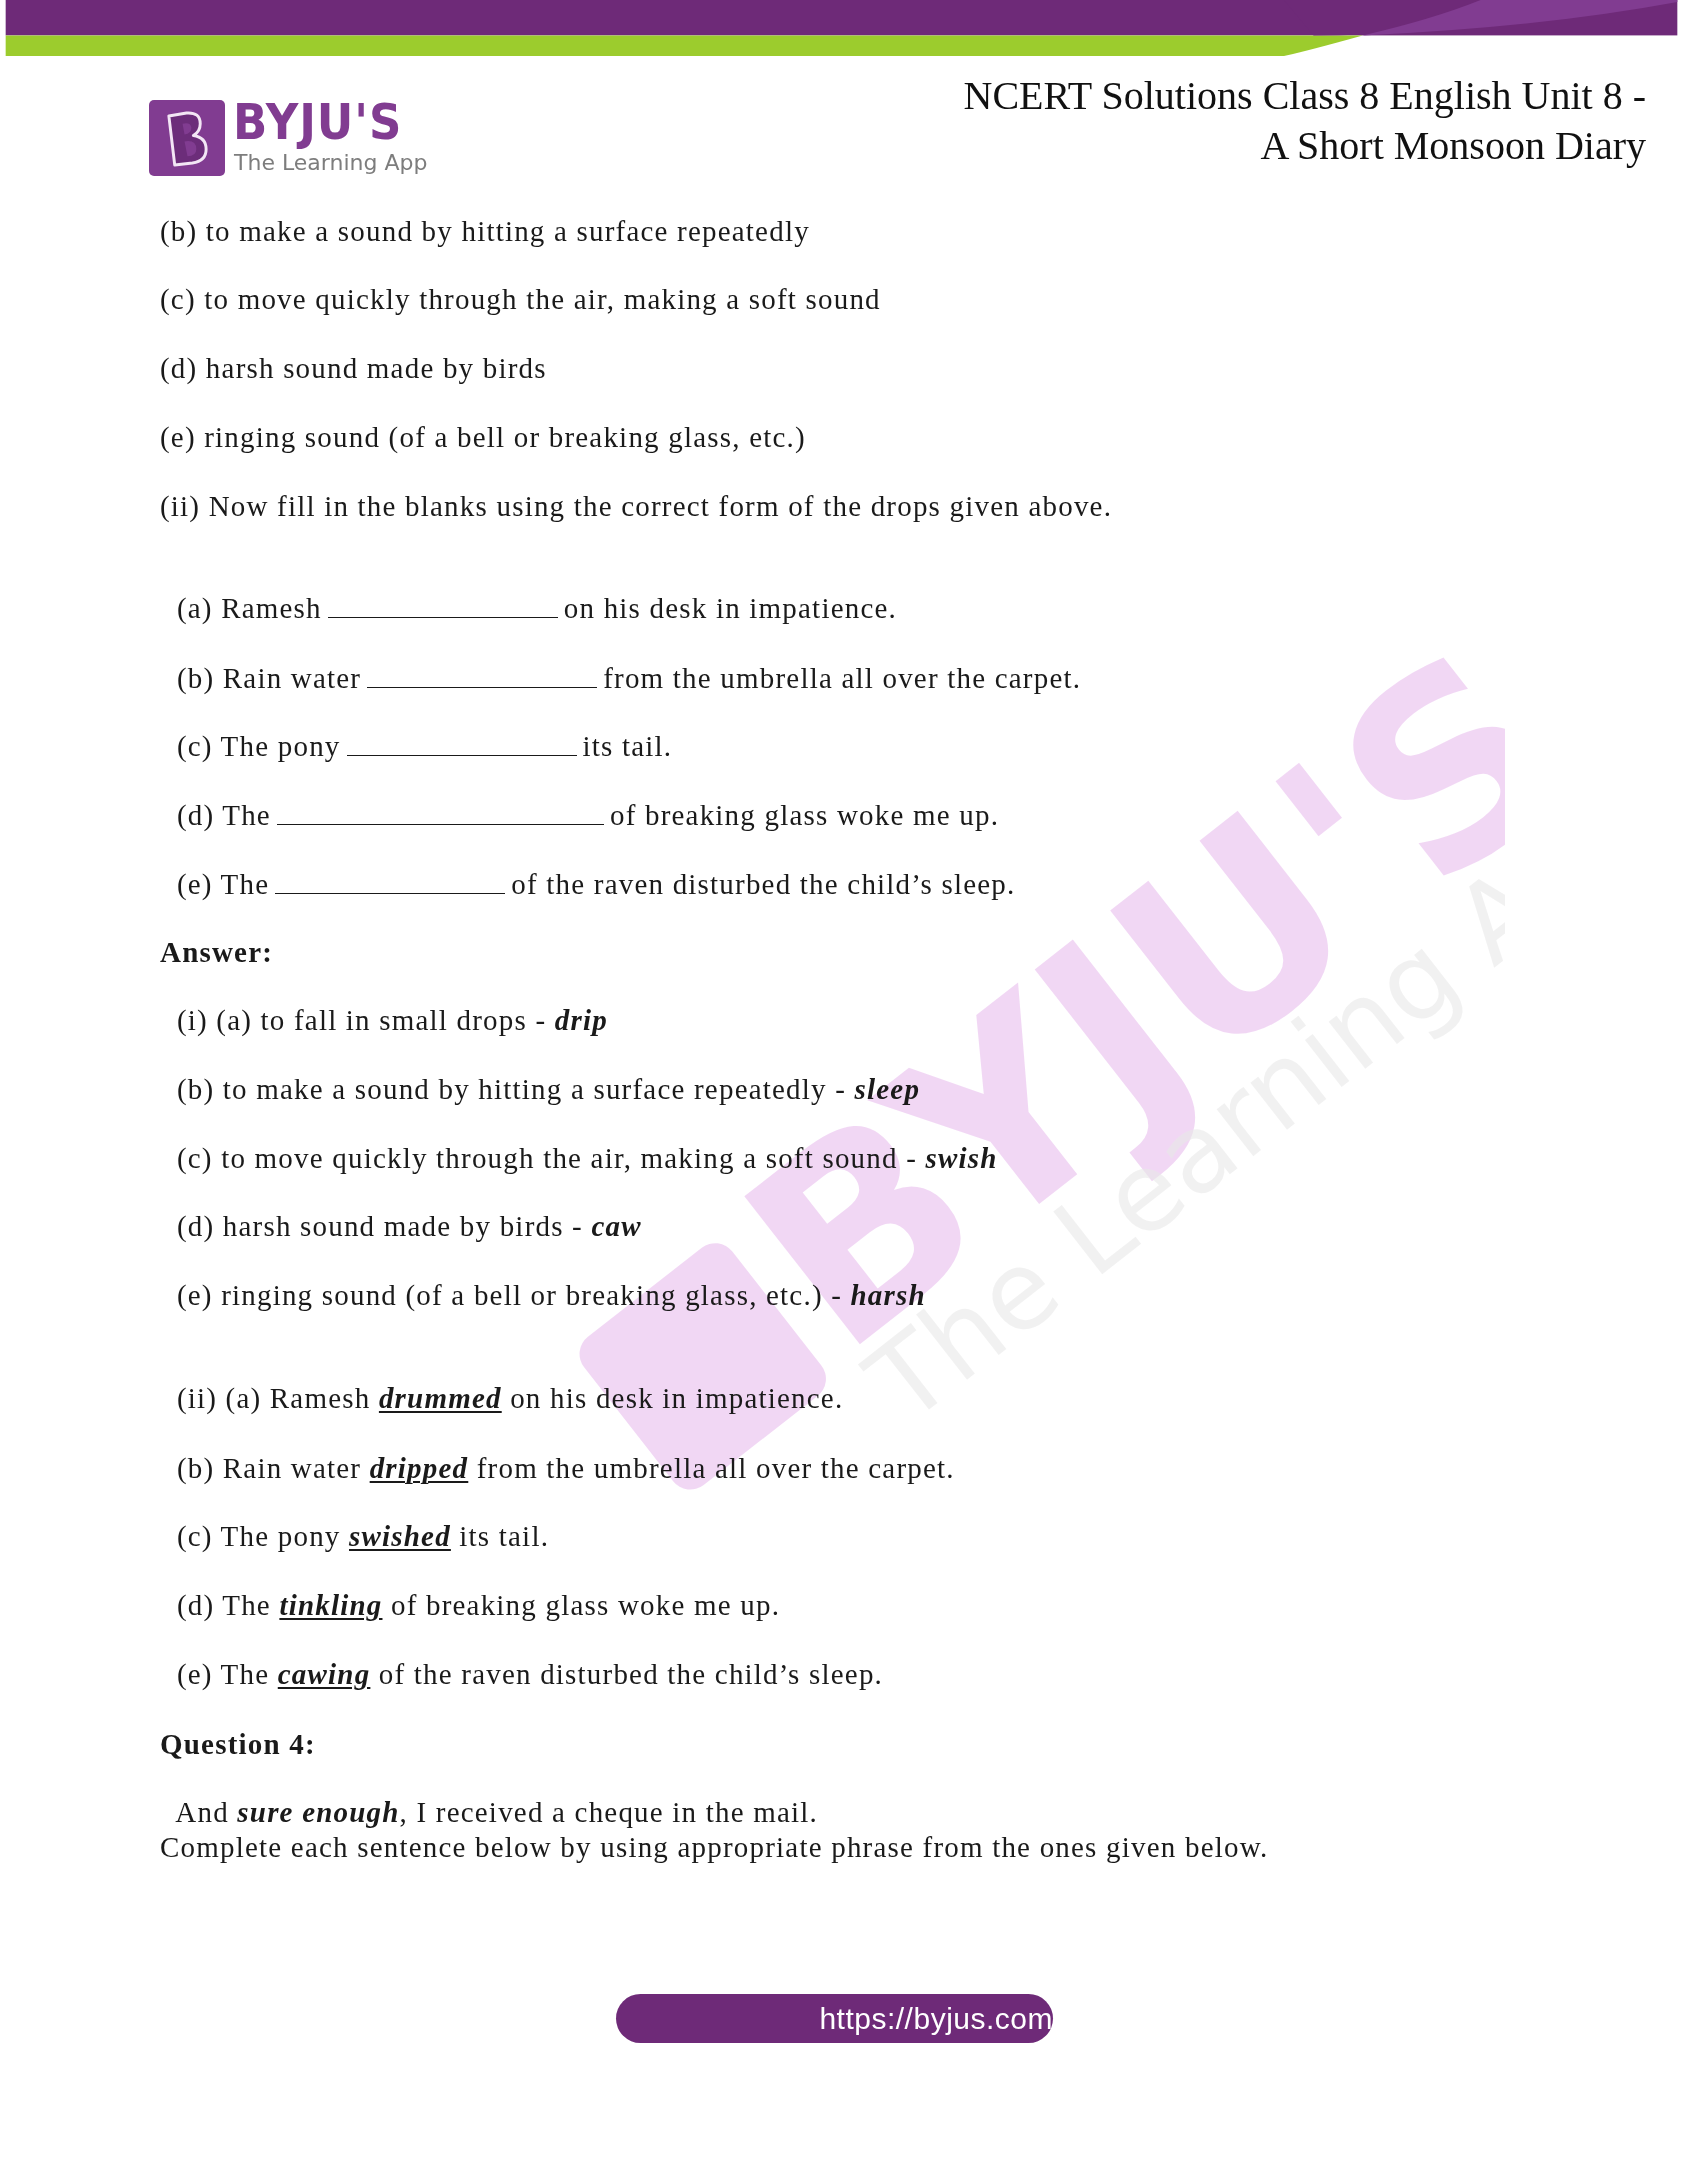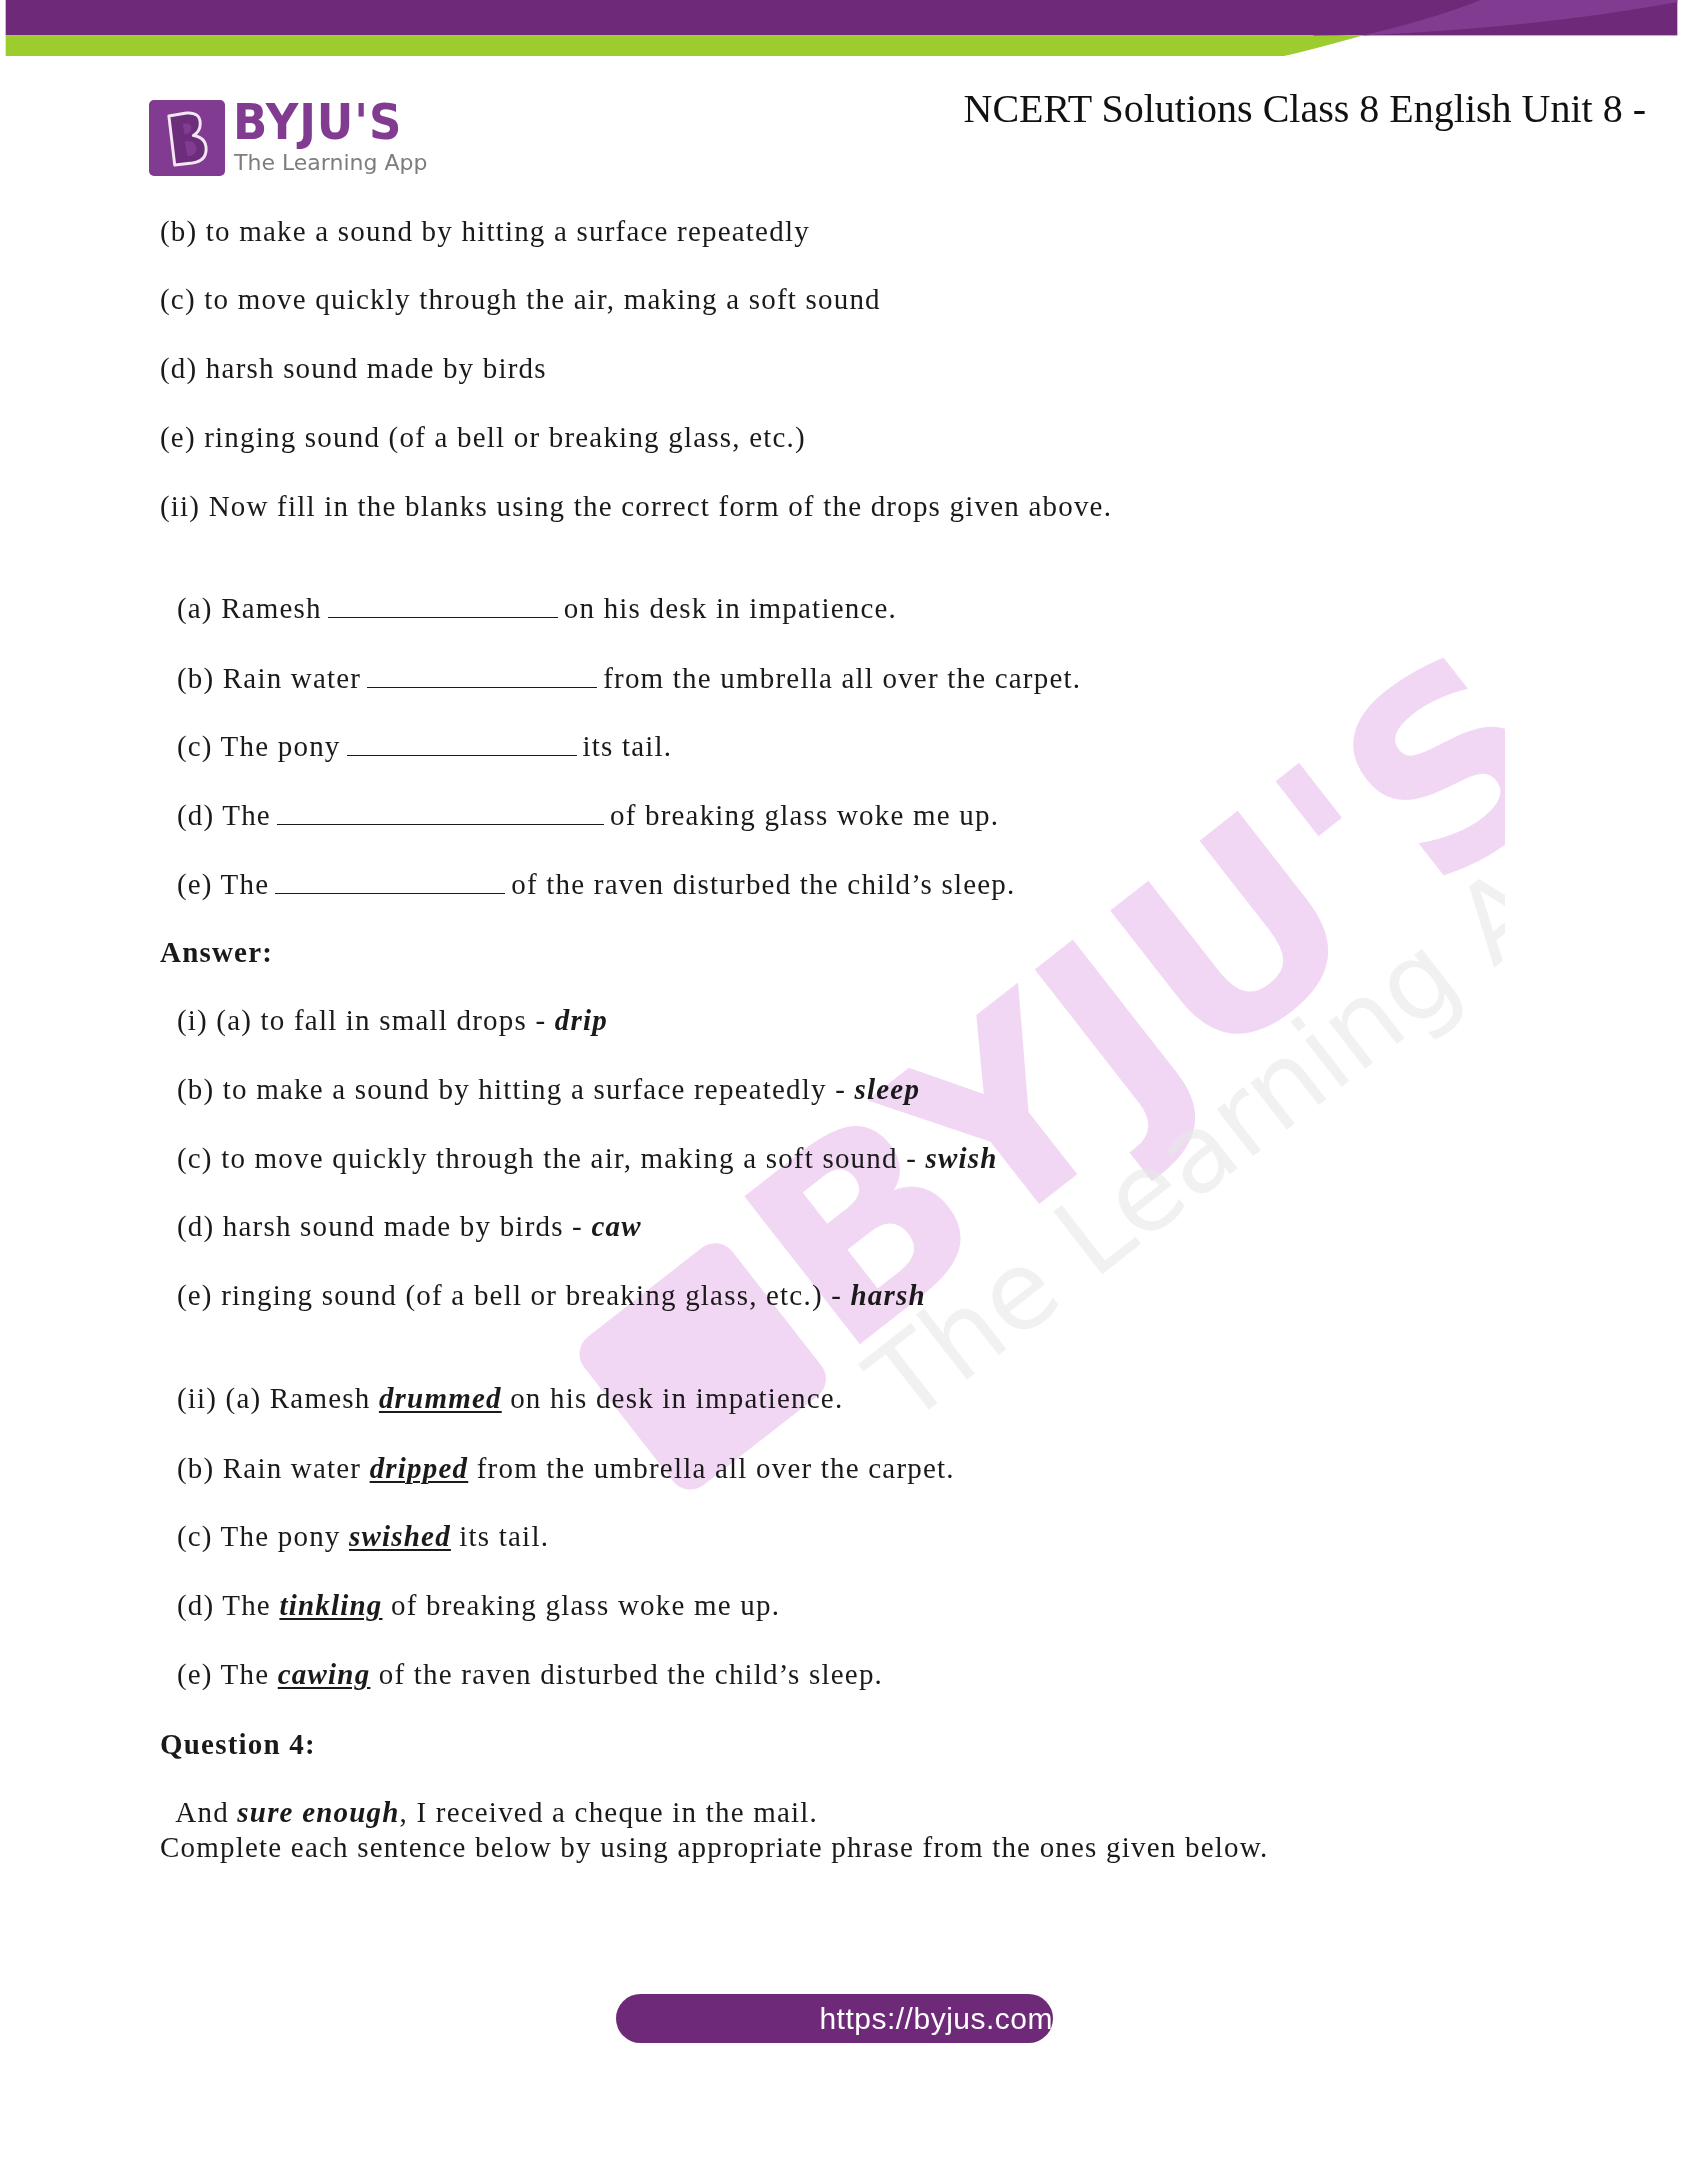--- a/index.html
+++ b/index.html
@@ -3,21 +3,21 @@
   <meta charset="utf-8">
   <style>
     html, body { margin: 0; padding: 0; background: #ffffff; }
     body { width: 1683px; height: 2178px; position: relative; overflow: hidden; }
     .band { position: absolute; left: 0; top: 0; width: 1683px; height: 59px; }
     .logo { position: absolute; left: 149px; top: 99px; width: 297px; height: 81px; }
     .logo-square { position: absolute; left: 0; top: 1px; width: 76px; height: 76px; background: #813c91; border-radius: 5px; }
     .logo-b { position: absolute; left: 12px; top: 10px; width: 51px; height: 57px; }
     .logo-word { position: absolute; left: 84px; top: -4px; font-family: "DejaVu Sans", sans-serif; font-weight: bold; font-size: 50px; color: #813c91; letter-spacing: 1px; line-height: 55px; transform: scaleX(0.9); transform-origin: left top; }
     .logo-tag { position: absolute; left: 85px; top: 51px; font-family: "DejaVu Sans", sans-serif; font-size: 22px; color: #7d7d7d; line-height: 26px; }
-    .title { position: absolute; right: 37px; top: 71px; text-align: right; font-family: "Liberation Serif", serif; font-size: 40px; line-height: 50px; color: #111; margin-top: 13px; }
+    .title { position: absolute; right: 37px; top: 71px; text-align: right; font-family: "Liberation Serif", serif; font-size: 40px; line-height: 50px; color: #111; }
     .line { position: absolute; left: 160px; font-family: Liberation Serif, serif; font-size: 29px; letter-spacing: 1.2px; color: #1a1a1a; white-space: pre; line-height: 34px; }
     .heading { font-weight: bold; }
     .ans { font-weight: bold; font-style: italic; }
     .ans-u { font-weight: bold; font-style: italic; text-decoration: underline; text-decoration-thickness: 2px; text-underline-offset: 3px; margin-top: 31px; }
     .blank { display: inline-block; border-bottom: 1.5px solid #1a1a1a; height: 24px; vertical-align: baseline; margin: 0 6px; }
     .watermark { position: absolute; left: 465px; top: 653px; width: 1040px; height: 891px; pointer-events: none; }
     .footer-pill { position: absolute; left: 616px; top: 1994px; width: 437px; height: 49px; background: #6e2a78; border-radius: 25px; display: flex; align-items: center; justify-content: flex-end; }
     .footer-pill span { font-family: "Liberation Sans", sans-serif; font-size: 30px; color: #ffffff; letter-spacing: 0.5px; }
   </style>
 </head>
@@ -36,20 +36,21 @@
       <path d="M8 6 L26 3 Q40 2 40 14 Q40 22 33 26 Q46 28 46 40 Q46 52 32 54 L14 56 Z" fill="#6c2d7a" stroke="#f3e6f5" stroke-width="3" stroke-linejoin="round"></path>
       <path d="M22 14 Q30 12 31 18 Q31 24 24 25 Z M24 32 Q36 30 36 40 Q36 47 27 47 Z" fill="#813c91"></path>
     </svg>
   </div>
   <div class="logo-word">BYJU'S</div>
   <div class="logo-tag">The Learning App</div>
 </div>
 
 <div class="title">
   <div>NCERT Solutions Class 8 English Unit 8 -</div>
+  <div>A Short Monsoon Diary</div>
 </div>
 
 <svg class="watermark" viewBox="0 0 1050 900" width="1040" height="891">
   <g transform="translate(520 470) rotate(-38)" opacity="0.22">
     <rect x="-470" y="-70" width="190" height="190" rx="22" fill="#c24fd0"></rect>
     <text x="-260" y="105" font-family="DejaVu Sans, sans-serif" font-weight="bold" font-size="260" fill="#c24fd0">BYJU'S</text>
     <text x="-250" y="200" font-family="DejaVu Sans, sans-serif" font-size="110" fill="#999999" opacity="0.6">The Learning App</text>
   </g>
 </svg>
 

